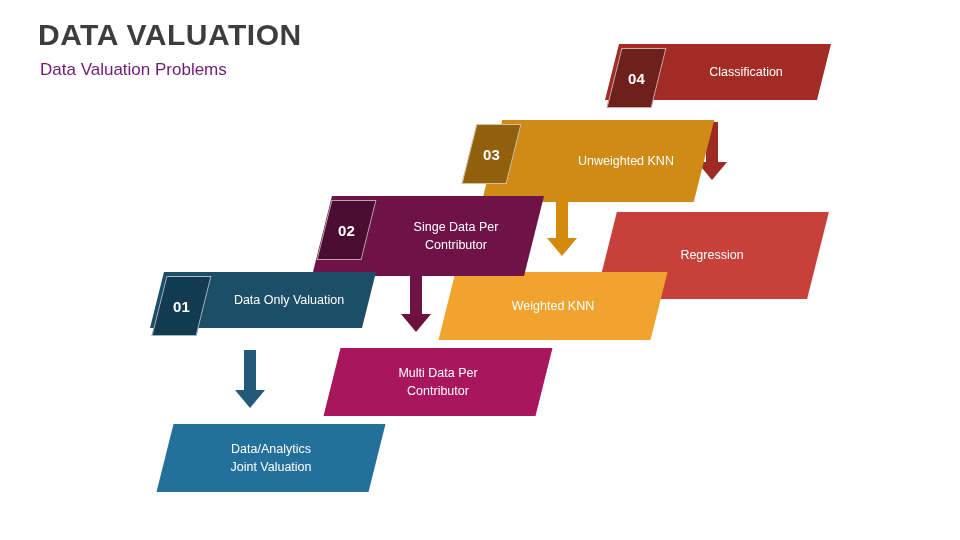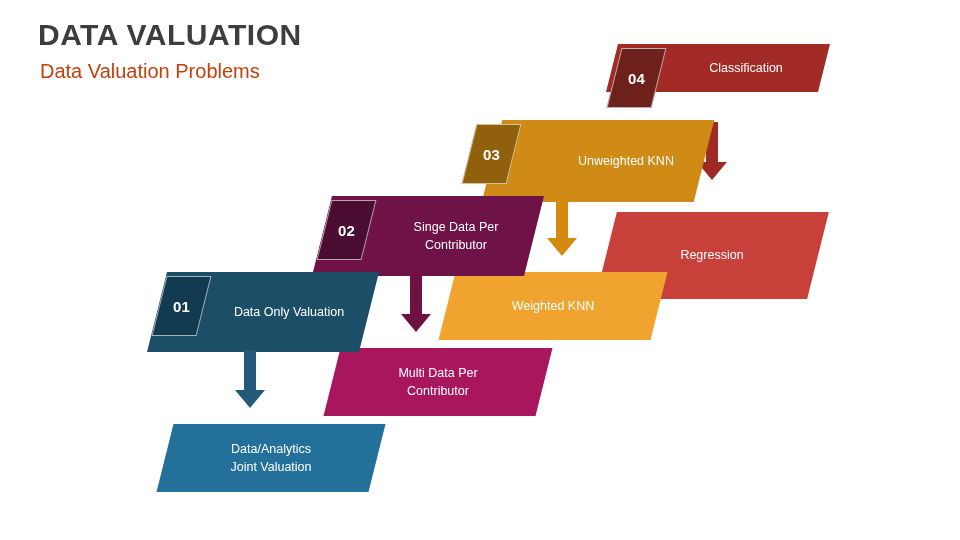--- a/index.html
+++ b/index.html
@@ -29,23 +29,23 @@
     font-size: 30px;
     font-weight: bold;
     letter-spacing: 0.5px;
     color: #3d3d3d;
     white-space: nowrap;
   }
   #subtitle {
     position: absolute;
     left: 40px;
     top: 60px;
-    font-size: 20px;
+    font-size: 17px;
     font-weight: normal;
-    color: #c2410c;
+    color: #701a75;
     white-space: nowrap;
   }
 
   
   .band {
     position: absolute;
     box-sizing: border-box;
   }
   .band-shape {
     position: absolute;
@@ -99,21 +99,21 @@
   }
 </style>
 </head>
 <body>
 
 <div id="slide">
 
   <div id="title">DATA VALUATION</div>
   <div id="subtitle">Data Valuation Problems</div>
 
-  <div class="band" style="left:612px; top:44px; width:212px; height:48px;">
+  <div class="band" style="left:612px; top:44px; width:212px; height:56px;">
     <div class="band-shape" style="background:#A32B26;"></div>
     <div class="band-label" style="left:56px; width:156px;">Classification</div>
   </div>
   <div class="badge" style="left:614px; top:48px; width:45px; height:60px; background:#6E201C;">
     <span class="badge-num">04</span>
   </div>
 
   <div class="arrow" style="left:696px; top:122px; width:32px; height:60px;">
     <svg width="32" height="60" viewBox="0 0 32 60" aria-hidden="true">
       <polygon points="10,0 22,0 22,40 31,40 16,58 1,40 10,40" fill="#9E2B23"></polygon>
@@ -158,21 +158,21 @@
       <polygon points="10,0 22,0 22,40 31,40 16,58 1,40 10,40" fill="#6E1243"></polygon>
     </svg>
   </div>
 
   <div class="band" style="left:332px; top:348px; width:212px; height:68px;">
     <div class="band-shape" style="background:#A8165E;"></div>
     <div class="band-label" style="left:0px; width:212px;">Multi Data Per
 Contributor</div>
   </div>
 
-  <div class="band" style="left:157px; top:272px; width:212px; height:80px;">
+  <div class="band" style="left:157px; top:272px; width:212px; height:56px;">
     <div class="band-shape" style="background:#1D4E68;"></div>
     <div class="band-label" style="left:52px; width:160px;">Data Only Valuation</div>
   </div>
   <div class="badge" style="left:159px; top:276px; width:45px; height:60px; background:#123A50;">
     <span class="badge-num">01</span>
   </div>
 
   <div class="arrow" style="left:234px; top:350px; width:32px; height:60px;">
     <svg width="32" height="60" viewBox="0 0 32 60" aria-hidden="true">
       <polygon points="10,0 22,0 22,40 31,40 16,58 1,40 10,40" fill="#23597A"></polygon>

